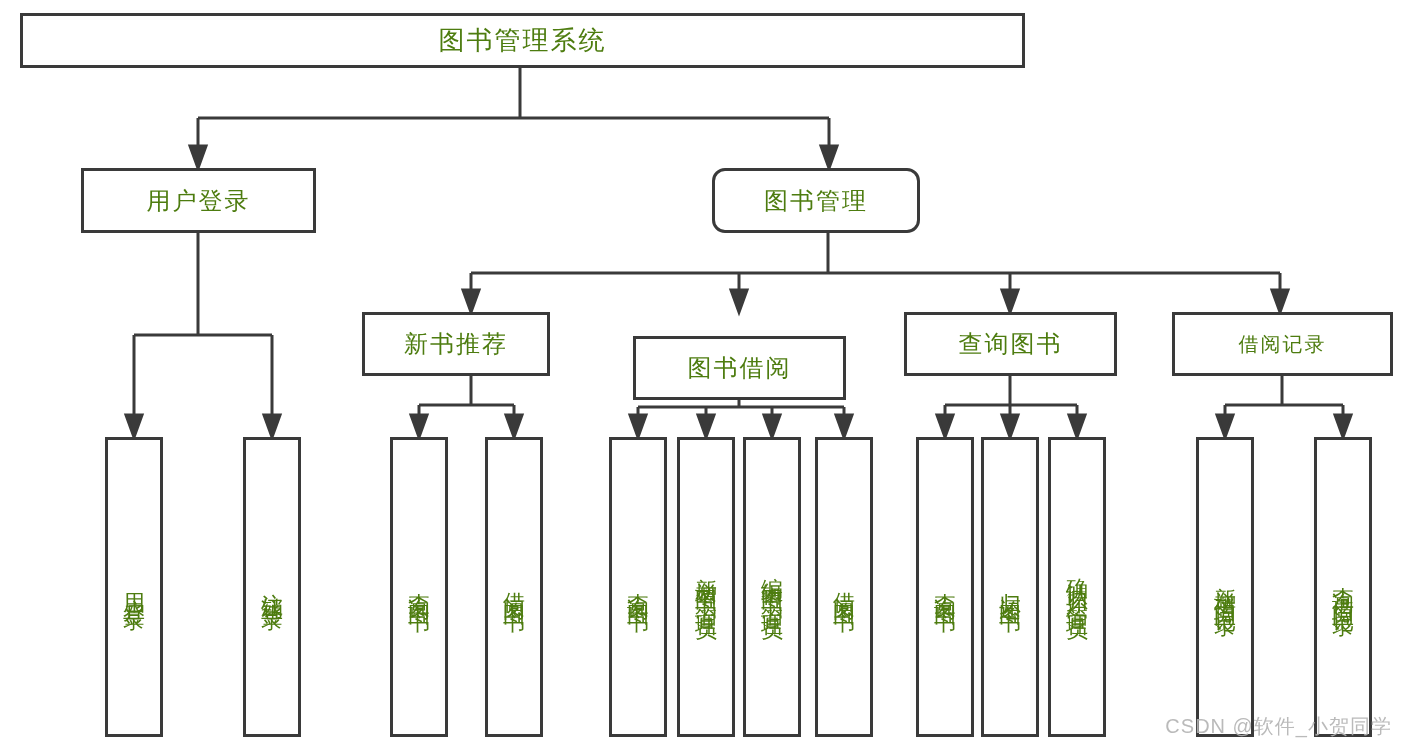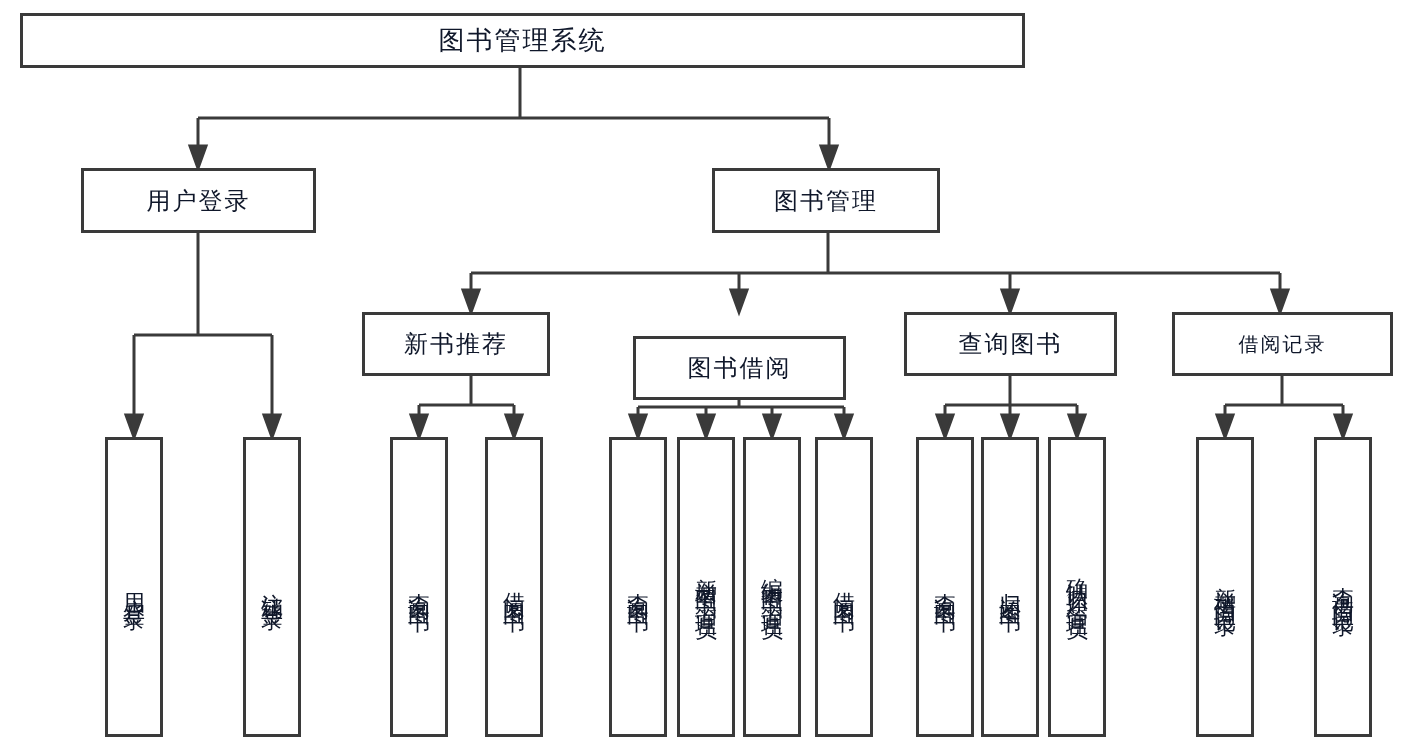--- a/index.html
+++ b/index.html
@@ -6,21 +6,21 @@
   html,body { background:#fff; }
   body { font-family:"Liberation Sans","DejaVu Sans",sans-serif; }
   .canvas{
     position:relative; width:1405px; height:747px; background:#ffffff;
     overflow:hidden; color:#2d2d2d;
   }
   .connectors{ position:absolute; left:0; top:0; width:1405px; height:747px; }
   .box{
     position:absolute; background:#ffffff; border:3px solid #3a3a3a;
     display:flex; align-items:center; justify-content:center;
-    color:#0f172a;
+    color:#4d7c0f;
   }
   .box.h span{ white-space:nowrap; letter-spacing:2px; }
   .box.v span{
     writing-mode:vertical-rl; text-orientation:mixed;
     font-size:22px; letter-spacing:6px; line-height:1;
   }
   .watermark{
     position:absolute; right:13px; bottom:7px;
     font-size:20px; letter-spacing:1px; color:#b3b3b3; opacity:.9;
     white-space:nowrap;
@@ -81,21 +81,21 @@
     </g>
   </svg>
 
   <div class="box h" style="left:20px;top:13px;width:1005px;height:55px;font-size:26px;">
     <span>图书管理系统</span>
   </div>
 
   <div class="box h" style="left:81px;top:168px;width:235px;height:65px;font-size:24px;">
     <span>用户登录</span>
   </div>
-  <div class="box h" style="left:712px;top:168px;width:228px;height:65px;font-size:24px;">
+  <div class="box h" style="left:712px;top:168px;width:208px;height:65px;font-size:24px;border-radius:13px;">
     <span>图书管理</span>
   </div>
 
   <div class="box h" style="left:362px;top:312px;width:188px;height:64px;font-size:24px;">
     <span>新书推荐</span>
   </div>
   <div class="box h" style="left:633px;top:312px;width:213px;height:64px;font-size:24px;margin-top:24px;">
     <span>图书借阅</span>
   </div>
   <div class="box h" style="left:904px;top:312px;width:213px;height:64px;font-size:24px;">
@@ -142,14 +142,15 @@
     <span>确认归还（管理员）</span>
   </div>
 
   <div class="box v" style="left:1196px;top:437px;width:58px;height:300px;">
     <span>新增借阅记录</span>
   </div>
   <div class="box v" style="left:1314px;top:437px;width:58px;height:300px;">
     <span>查询借阅记录</span>
   </div>
 
+  <div class="watermark">CSDN @软件_小贺同学</div>
 
 </div>
 
 </body></html>

